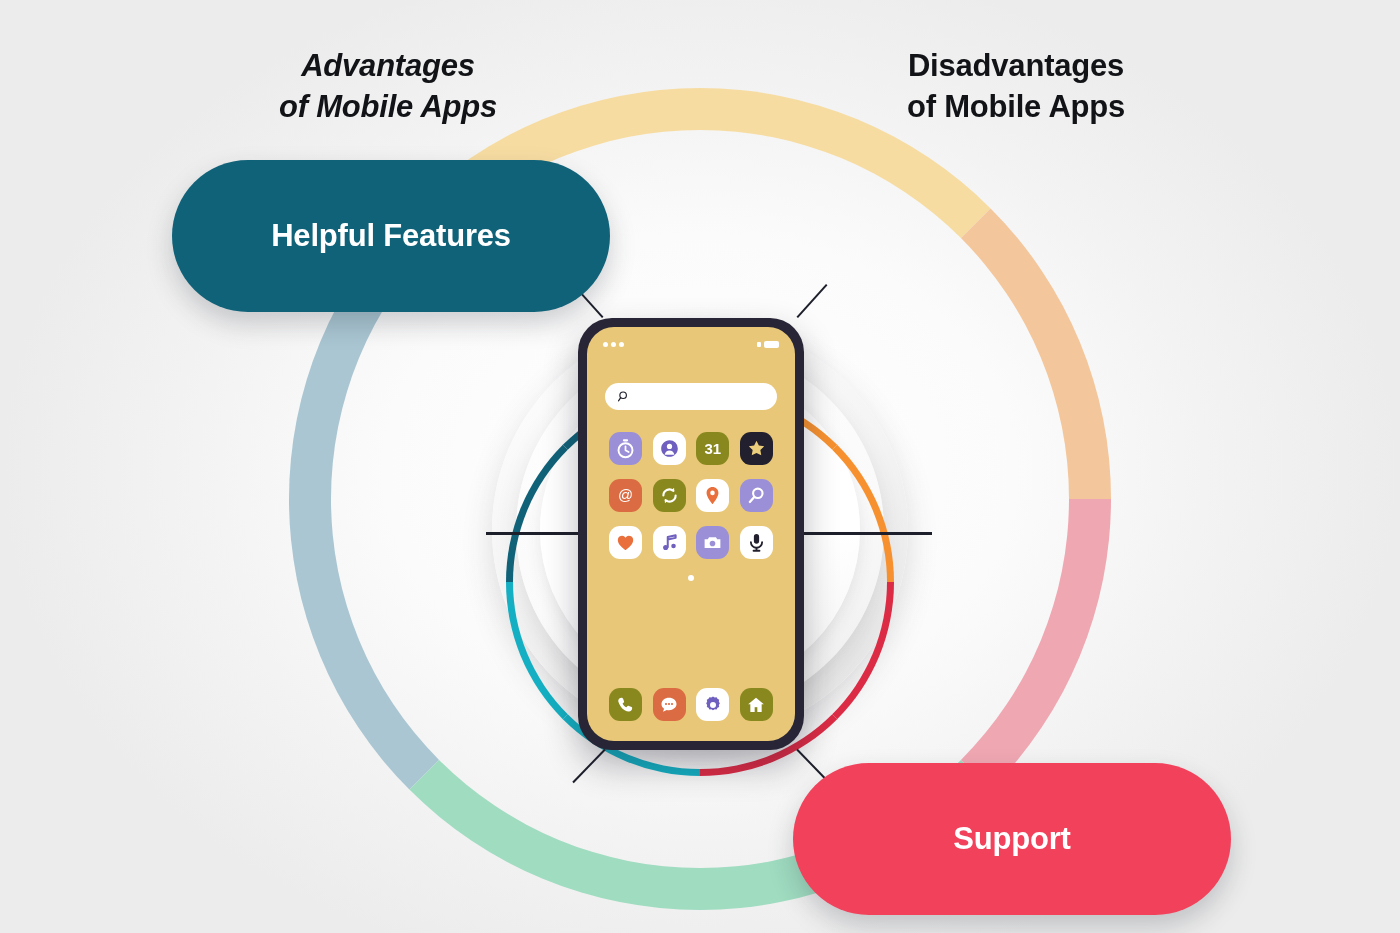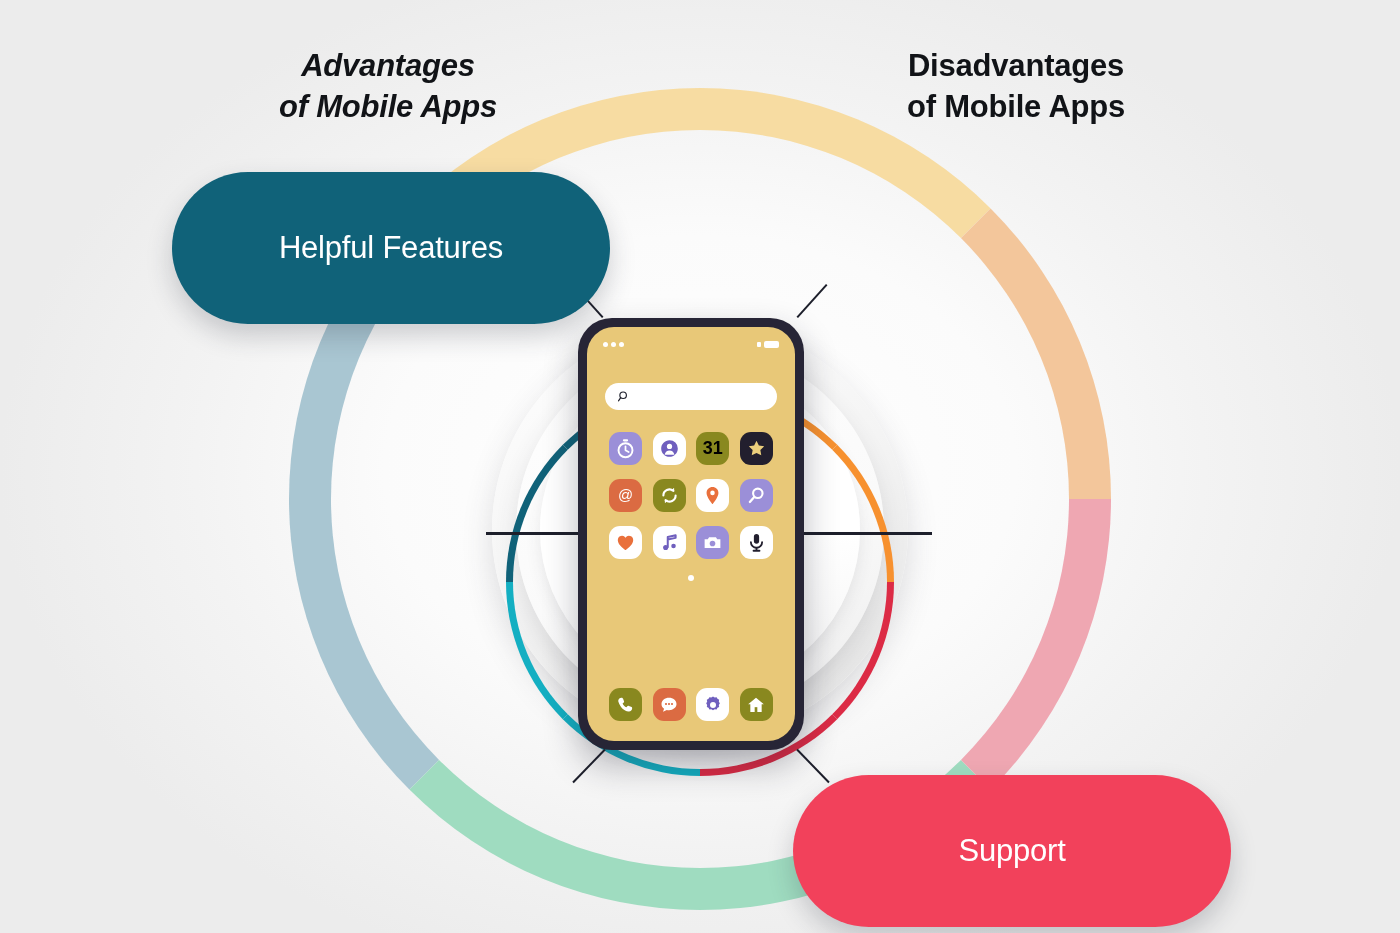--- a/index.html
+++ b/index.html
@@ -63,25 +63,24 @@
     position:absolute; left:0; top:0; width:100%; height:100%;
     border-radius:50%; border:7px solid transparent;
   }
 
   
   .conn{ position:absolute; background:#1d1f2b; transform-origin:center; }
 
   
   .pill{
     position:absolute; display:flex; align-items:center;
-    border-radius:999px; color:#fff; font-weight:normal;
+    border-radius:999px; color:#fff; font-weight:bold;
     font-size:31px; line-height:1.28; letter-spacing:-0.2px;
     white-space:pre-line;
     box-shadow:0 12px 26px rgba(40,45,60,.22);
-    margin-top:12px;
   }
   .pill.left  { justify-content:center; }
   .pill.right { justify-content:center; }
 
   #pill-helpful   { left:172px;  top:160px; width:438px; height:152px; background:#106279; }
   #pill-convenient{ left:50px;   top:457px; width:438px; height:154px; background:#14AFC2; }
   #pill-ease      { left:176px;  top:757px; width:438px; height:154px; background:#1FC083;
                     justify-content:flex-start; padding-left:52px; }
   #pill-hard      { left:793px;  top:157px; width:438px; height:152px; background:#FBB31B; }
   #pill-frequent  { left:930px;  top:457px; width:438px; height:154px; background:#F7912F; }
@@ -117,21 +116,21 @@
   .grid{
     margin:22px 20px 0 20px;
     display:grid; grid-template-columns:repeat(4,1fr);
     row-gap:14px; column-gap:6px; justify-items:center;
   }
   .app{
     width:33px;height:33px;border-radius:11px;
     display:flex;align-items:center;justify-content:center;
   }
   .app svg{ display:block; }
-  .app .num{ font-size:18px; font-weight:bold; color:#000000; }
+  .app .num{ font-size:15px; font-weight:bold; color:#ffffff; }
 
   .pagedot{
     margin:16px auto 0 auto; width:6px;height:6px;
     border-radius:50%;background:#fff;
   }
   .dock{
     margin-top:auto; margin-bottom:20px;
     display:grid; grid-template-columns:repeat(4,1fr);
     column-gap:6px; justify-items:center; padding:0 20px;
   }

